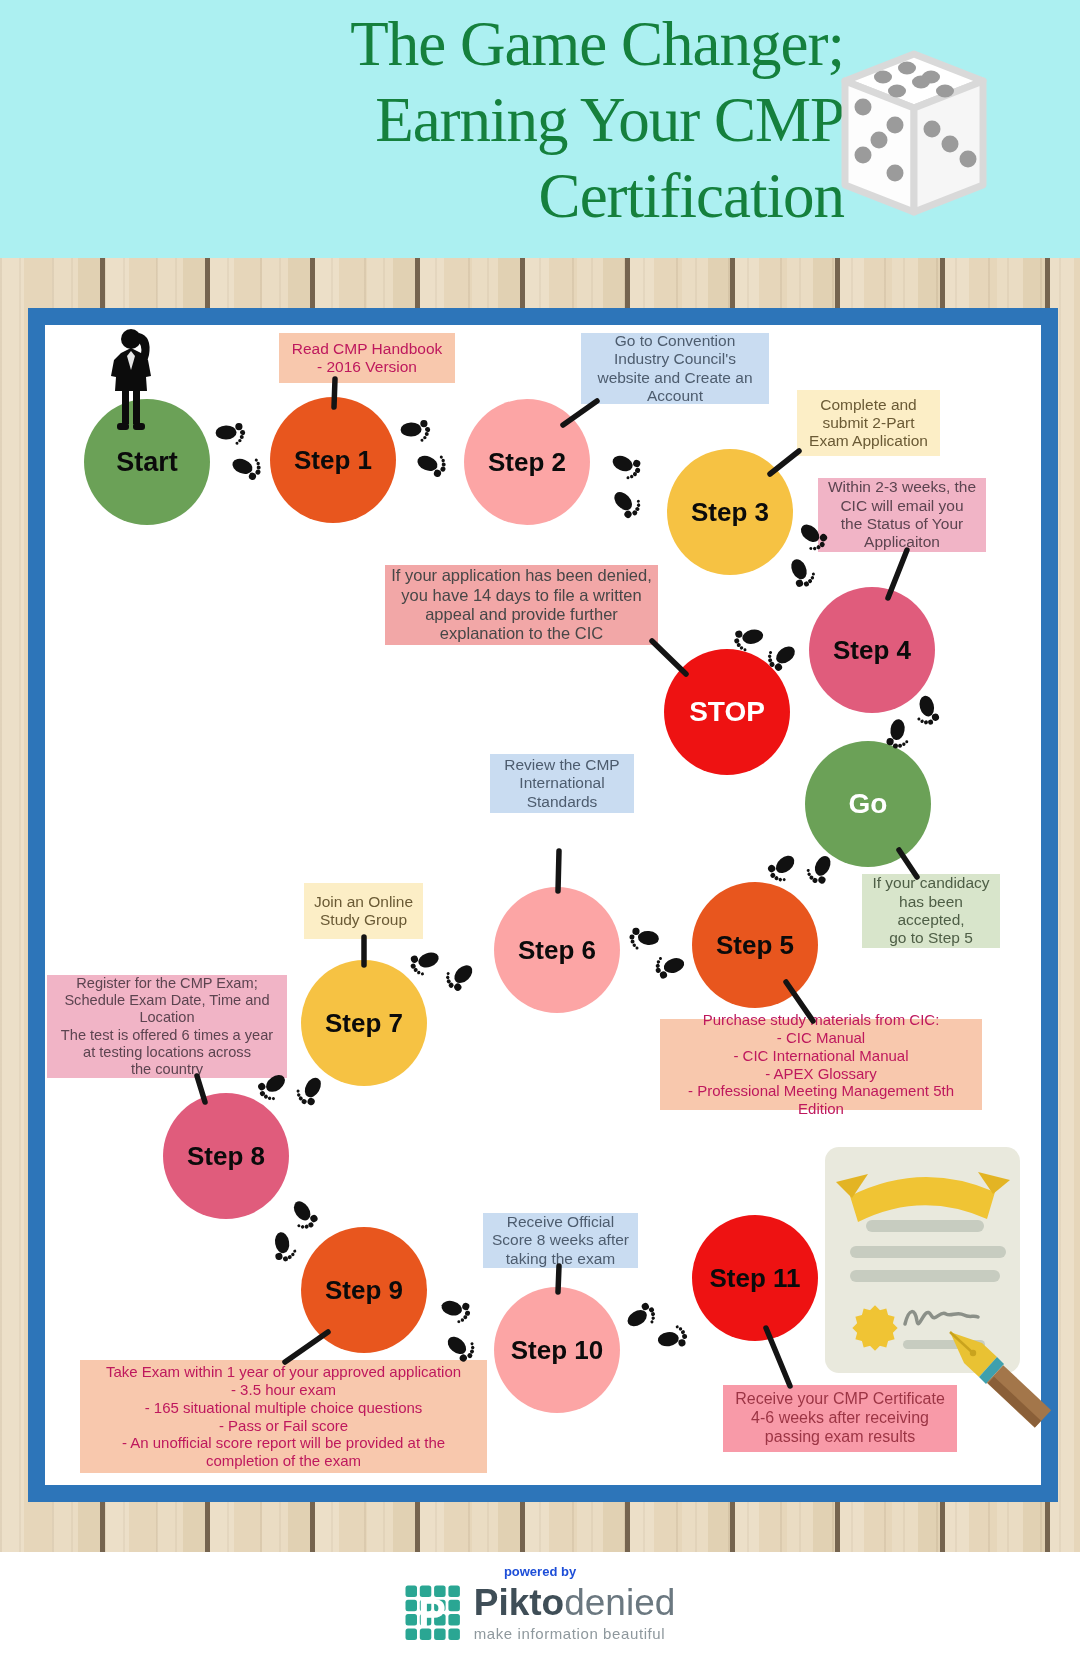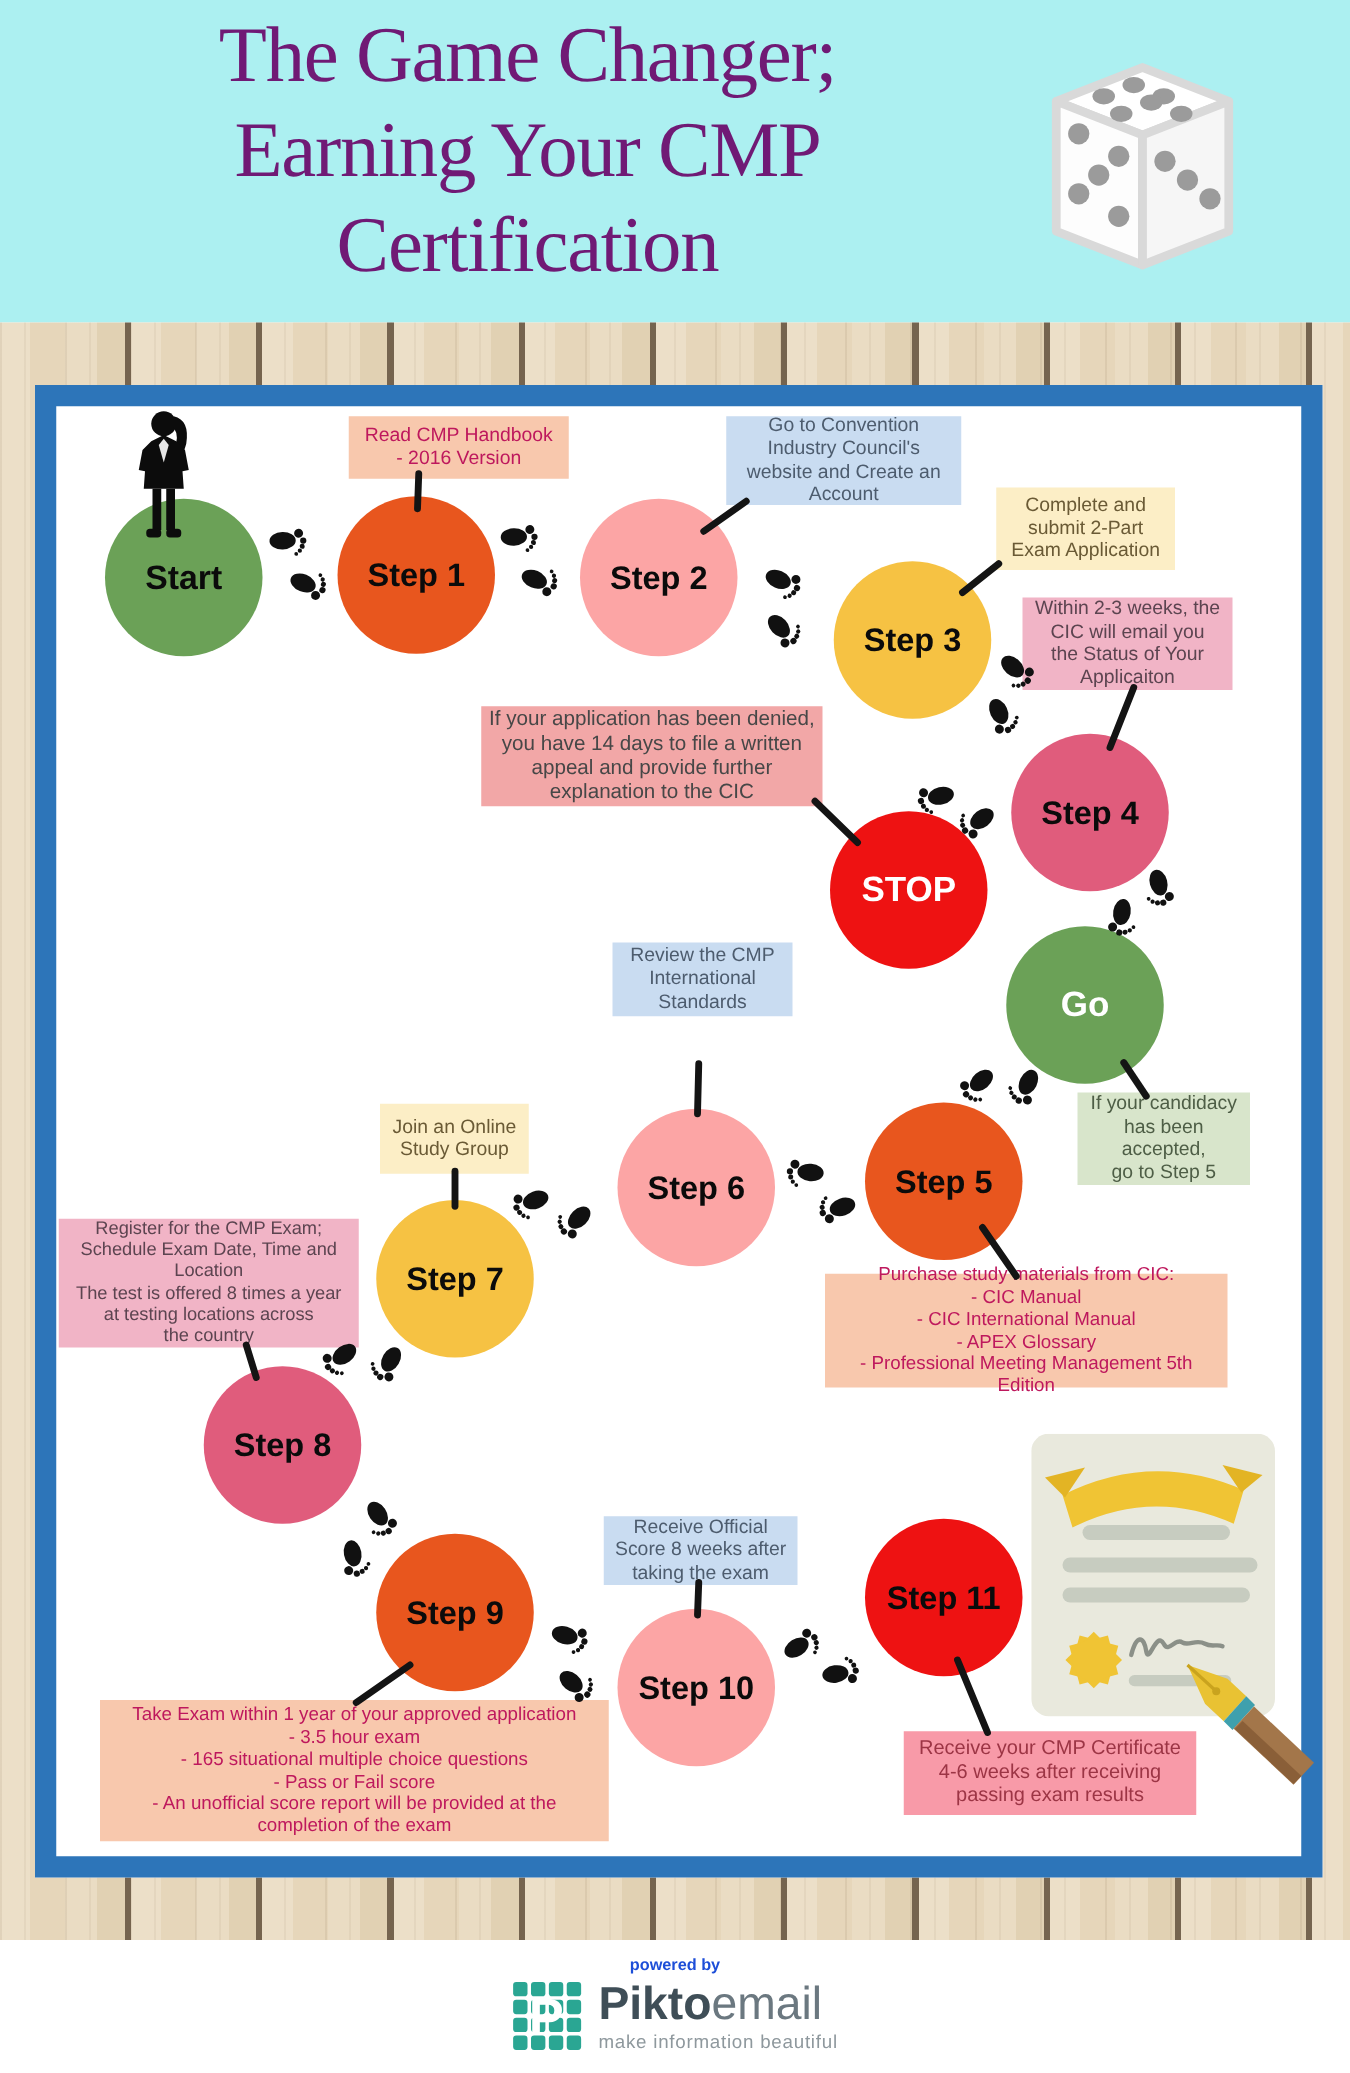--- a/index.html
+++ b/index.html
@@ -1,21 +1,21 @@
 <!DOCTYPE html>
 <html><head>
 <meta charset="utf-8">
 <style>
   html,body{margin:0;padding:0;}
   .page{position:relative;width:1080px;height:1658px;background:#ffffff;overflow:hidden;
         font-family:"Liberation Sans", sans-serif;}
   
   .hdr{position:absolute;left:0;top:0;width:1080px;height:258px;background:#acf0f1;}
-  .title{position:absolute;left:0;top:6px;width:844px;margin:0;text-align:center;
-         font-family:"Liberation Serif", serif;font-weight:500;color:#701a75;
+  .title{position:absolute;left:0;top:6px;width:844px;margin:0;text-align:right;
+         font-family:"Liberation Serif", serif;font-weight:500;color:#15803d;
          font-size:63px;line-height:76px;white-space:pre-line;letter-spacing:-1px;}
   .dice{position:absolute;left:833px;top:50px;}
   
   .wood{position:absolute;left:0;top:258px;width:1080px;height:1294px;
     background:
       repeating-linear-gradient(90deg, rgba(120,95,65,.10) 0 2px, rgba(0,0,0,0) 2px 19px,
          rgba(120,95,65,.07) 19px 21px, rgba(0,0,0,0) 21px 52px),
       repeating-linear-gradient(90deg, #ecdfc8 0 24px, #e6d6ba 24px 52px, #eadcc3 52px 78px,
          #e1d1b3 78px 100px, #75644f 100px 105px);}
   
@@ -171,21 +171,21 @@
 has been accepted,
 go to Step 5</div>
   <div class="callout k-blue" style="left:490px;top:754px;width:144px;height:59px">Review the CMP
 International
 Standards</div>
   <div class="callout k-cream" style="left:304px;top:883px;width:119px;height:56px">Join an Online
 Study Group</div>
   <div class="callout k-pink" style="left:47px;top:975px;width:240px;height:103px;font-size:14.6px">Register for the CMP Exam;
 Schedule Exam Date, Time and
 Location
-The test is offered 8 times a year
+The test is offered 6 times a year
 at testing locations across
 the country</div>
   <div class="callout k-peach" style="left:628px;top:1019px;width:322px;height:91px;font-size:15px">Purchase study materials from CIC:
 - CIC Manual
 - CIC International Manual
 - APEX Glossary
 - Professional Meeting Management 5th Edition</div>
   <div class="callout k-blue" style="left:483px;top:1213px;width:155px;height:55px">Receive Official
 Score 8 weeks after
 taking the exam</div>
@@ -316,19 +316,19 @@
           <rect x="29.1" y="29.1" width="11.5" height="11.5" rx="2.5"></rect>
             <rect x="43.4" y="29.1" width="11.5" height="11.5" rx="2.5"></rect>
           <rect x="0.5" y="43.4" width="11.5" height="11.5" rx="2.5"></rect>
             <rect x="14.8" y="43.4" width="11.5" height="11.5" rx="2.5"></rect>
           <rect x="29.1" y="43.4" width="11.5" height="11.5" rx="2.5"></rect>
             <rect x="43.4" y="43.4" width="11.5" height="11.5" rx="2.5"></rect>
         </g>
         <text x="27" y="43" text-anchor="middle" font-family="Liberation Sans, sans-serif" font-size="42" font-weight="bold" fill="#ffffff">P</text>
       </svg>
       <div>
-        <div class="brand"><b>Pikto</b><span>email</span></div>
+        <div class="brand"><b>Pikto</b><span>denied</span></div>
         <div class="tagline">make information beautiful</div>
       </div>
     </div>
   </div>
 
 </div>
 
 </body></html>

